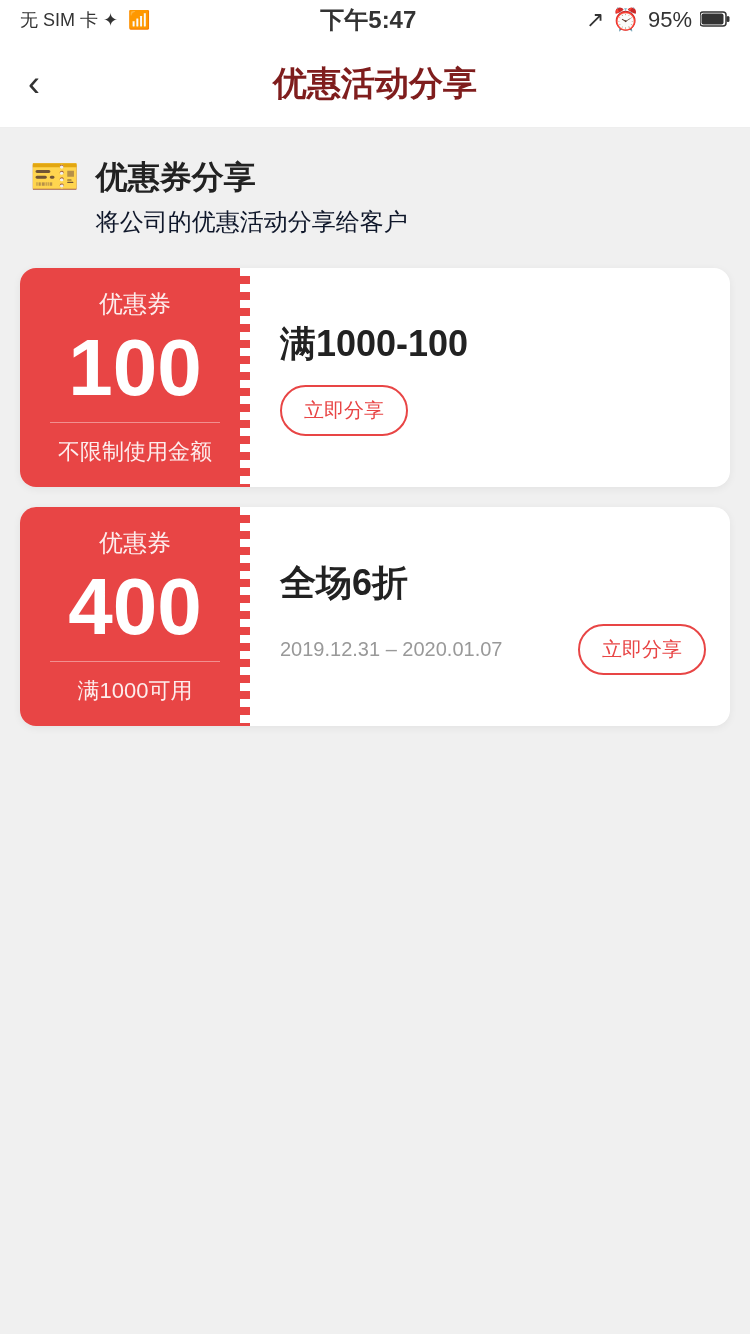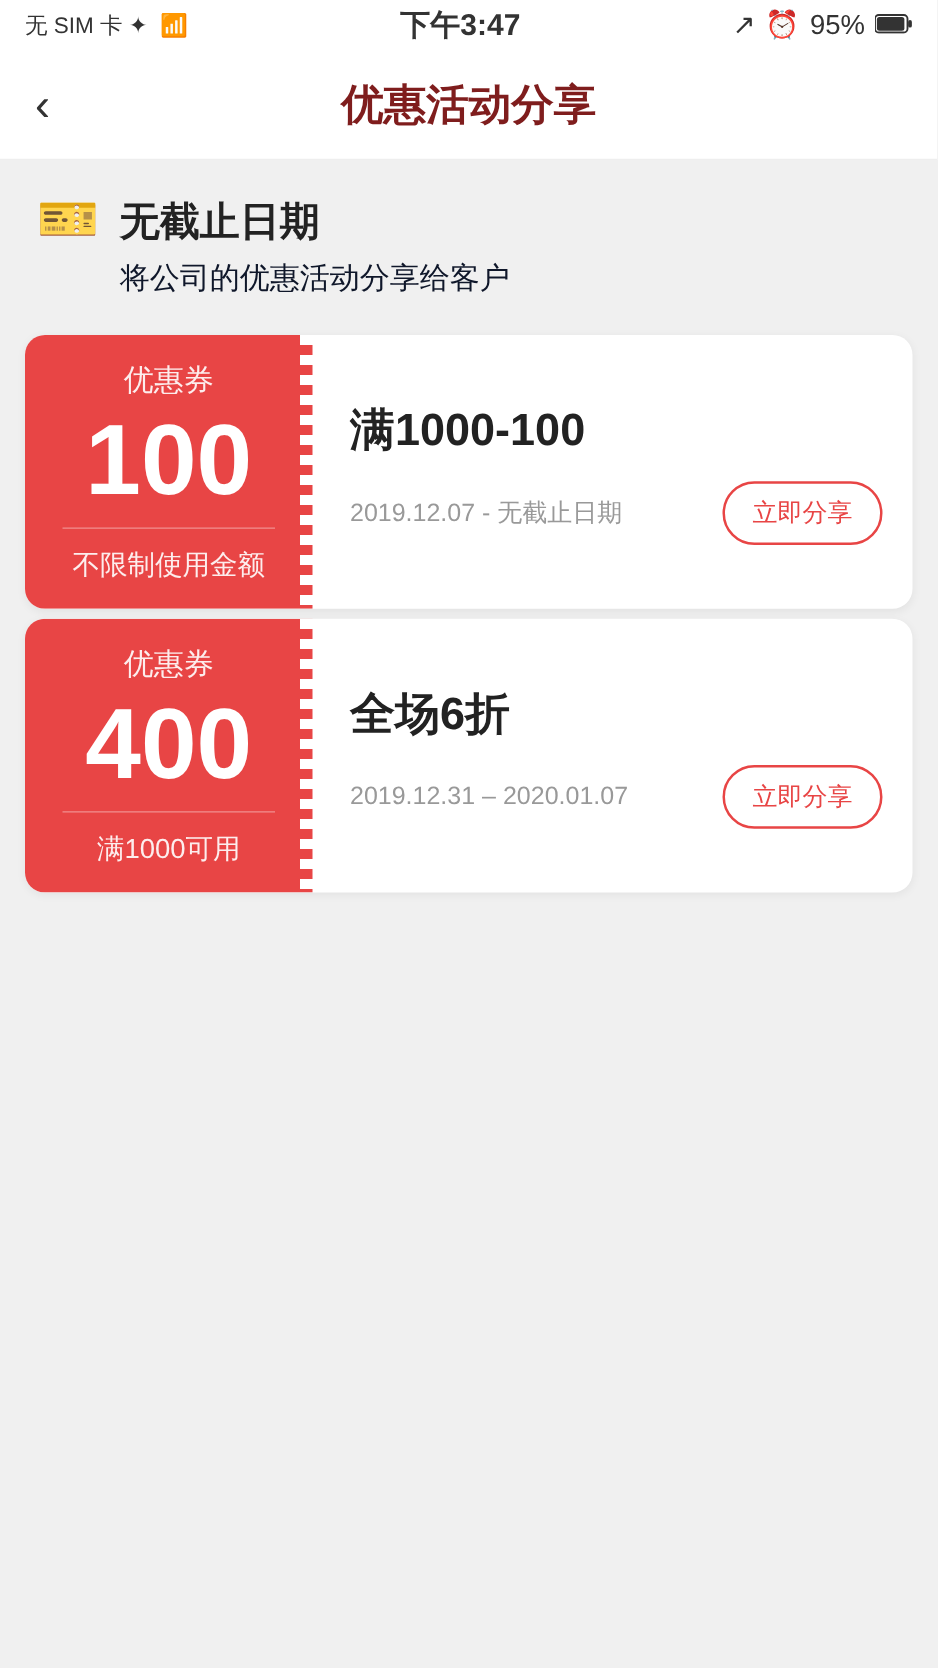--- a/index.html
+++ b/index.html
@@ -93,21 +93,21 @@
       font-size: 24px;
       color: #0f172a;
     }
 
     
     .coupon-list {
       background: #f0f0f0;
       padding: 10px 20px;
       display: flex;
       flex-direction: column;
-      gap: 8px;
+      gap: 20px;
     }
 
     
     .coupon-card {
       background: #fff;
       border-radius: 16px;
       overflow: hidden;
       display: flex;
       box-shadow: 0 2px 8px rgba(0,0,0,0.06);
     }
@@ -213,21 +213,21 @@
 <body>
 
 <div class="status-bar">
   <div class="status-left">
     <span>无 SIM 卡 ✦</span>
     <span>
       
       📶
     </span>
   </div>
-  <div class="status-center">下午3:47</div>
+  <div class="status-center">下午5:47</div>
   <div class="status-right">
     <span>↗</span>
     <span>⏰</span>
     <span>95%</span>
     <span>
       <svg width="30" height="16" viewBox="0 0 30 16">
         <rect x="0" y="1" width="26" height="14" rx="3" ry="3" fill="none" stroke="#333" stroke-width="1.5"></rect>
         <rect x="26.5" y="5" width="3" height="6" rx="1.5" fill="#333"></rect>
         <rect x="1.5" y="2.5" width="22" height="11" rx="2" fill="#333"></rect>
       </svg>
@@ -236,38 +236,37 @@
 </div>
 
 <div class="nav-bar">
   <div class="nav-back">‹</div>
   <div class="nav-title">优惠活动分享</div>
 </div>
 
 <div class="section-header">
   <div class="section-icon">🎫</div>
   <div class="section-text-wrap">
-    <div class="section-title">无截止日期</div>
+    <div class="section-title">优惠券分享</div>
     <div class="section-subtitle">将公司的优惠活动分享给客户</div>
   </div>
 </div>
 
 <div class="coupon-list">
 
   <div class="coupon-card">
     <div class="coupon-left">
       <div class="coupon-label">优惠券</div>
       <div class="coupon-amount">100</div>
       <div class="coupon-divider"></div>
       <div class="coupon-condition">不限制使用金额</div>
     </div>
     <div class="coupon-right">
       <div class="coupon-name">满1000-100</div>
       <div class="coupon-meta">
-        <div class="coupon-date">2019.12.07 - 无截止日期</div>
         <button class="share-btn">立即分享</button>
       </div>
     </div>
   </div>
 
   <div class="coupon-card">
     <div class="coupon-left">
       <div class="coupon-label">优惠券</div>
       <div class="coupon-amount">400</div>
       <div class="coupon-divider"></div>

